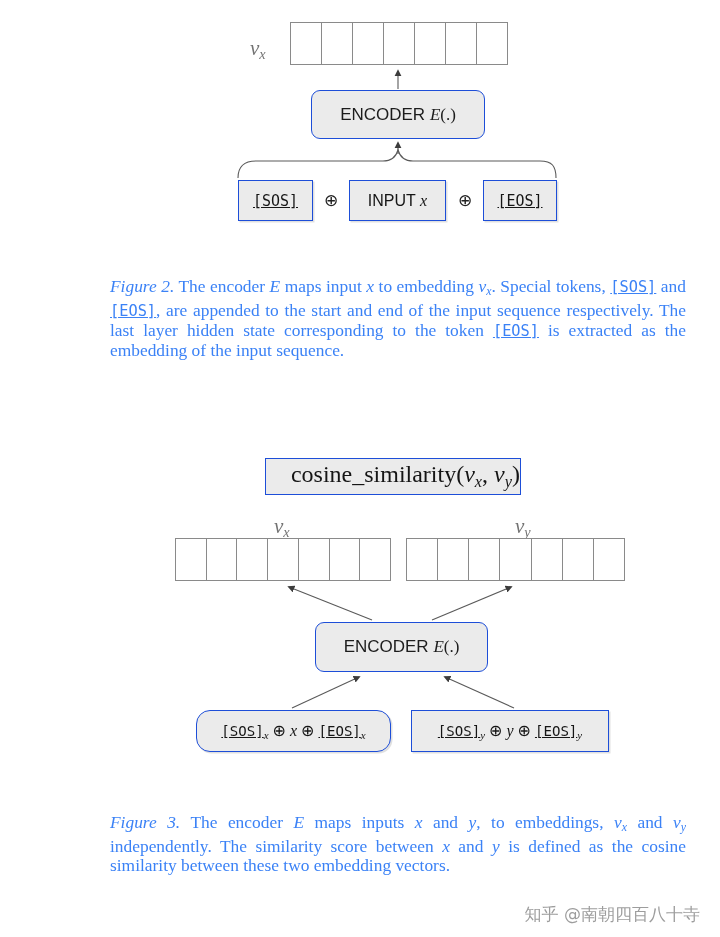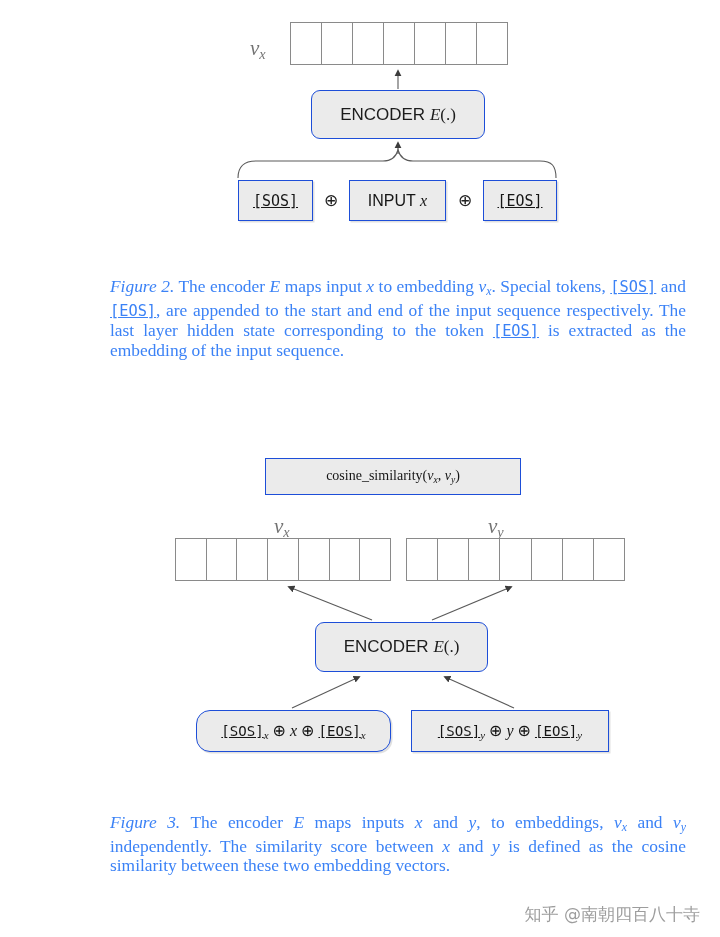--- a/index.html
+++ b/index.html
@@ -77,26 +77,26 @@
   <div class="box tokenbox sansbox" style="left:349px; top:180px; width:97px; height:41px;">
     <span><span class="st-r">INPUT </span><span class="st-i">x</span></span>
   </div>
   <div class="oplus" style="left:451px; top:180px; width:28px; height:41px; line-height:41px;">⊕</div>
   <div class="box tokenbox serifbox" style="left:483px; top:180px; width:74px; height:41px; font-size:17px;">
     <span><span class="st-m">[EOS]</span></span>
   </div>
 
   <div class="caption" style="left:110px; top:277px;"><span class="st-i">Figure 2.</span><span class="st-r"> The encoder </span><span class="st-i">E</span><span class="st-r"> maps input </span><span class="st-i">x</span><span class="st-r"> to embedding </span><span class="st-i">v</span><span class="st-isub">x</span><span class="st-r">. Special tokens, </span><span class="st-m">[SOS]</span><span class="st-r"> and </span><span class="st-m">[EOS]</span><span class="st-r">, are appended to the start and end of the input sequence respectively. The last layer hidden state corresponding to the token </span><span class="st-m">[EOS]</span><span class="st-r"> is extracted as the embedding of the input sequence.</span></div>
 
-  <div class="box serifbox" style="left:265px; top:458px; width:256px; height:37px; font-size:14px;">
+  <div class="box serifbox" style="left:265px; top:458px; width:256px; height:37px; font-size:24px;justify-content:flex-end;">
     <span><span class="st-r">cosine_similarity(</span><span class="st-i">v</span><span class="st-isub">x</span><span class="st-r">, </span><span class="st-i">v</span><span class="st-isub">y</span><span class="st-r">)</span></span>
   </div>
 
   <div class="mathlabel" style="left:274px; top:506px;"><span class="st-i">v</span><span class="st-isub">x</span></div>
-  <div class="mathlabel" style="left:488px; top:506px;"><span class="st-i">v</span><span class="st-isub">y</span></div>
+  <div class="mathlabel" style="left:515px; top:506px;"><span class="st-i">v</span><span class="st-isub">y</span></div>
 
   <div class="vector" style="left:175px; top:538px; width:216px; height:43px;">
     <div class="cell"></div>
     <div class="cell"></div>
     <div class="cell"></div>
     <div class="cell"></div>
     <div class="cell"></div>
     <div class="cell"></div>
     <div class="cell"></div>
   </div>

